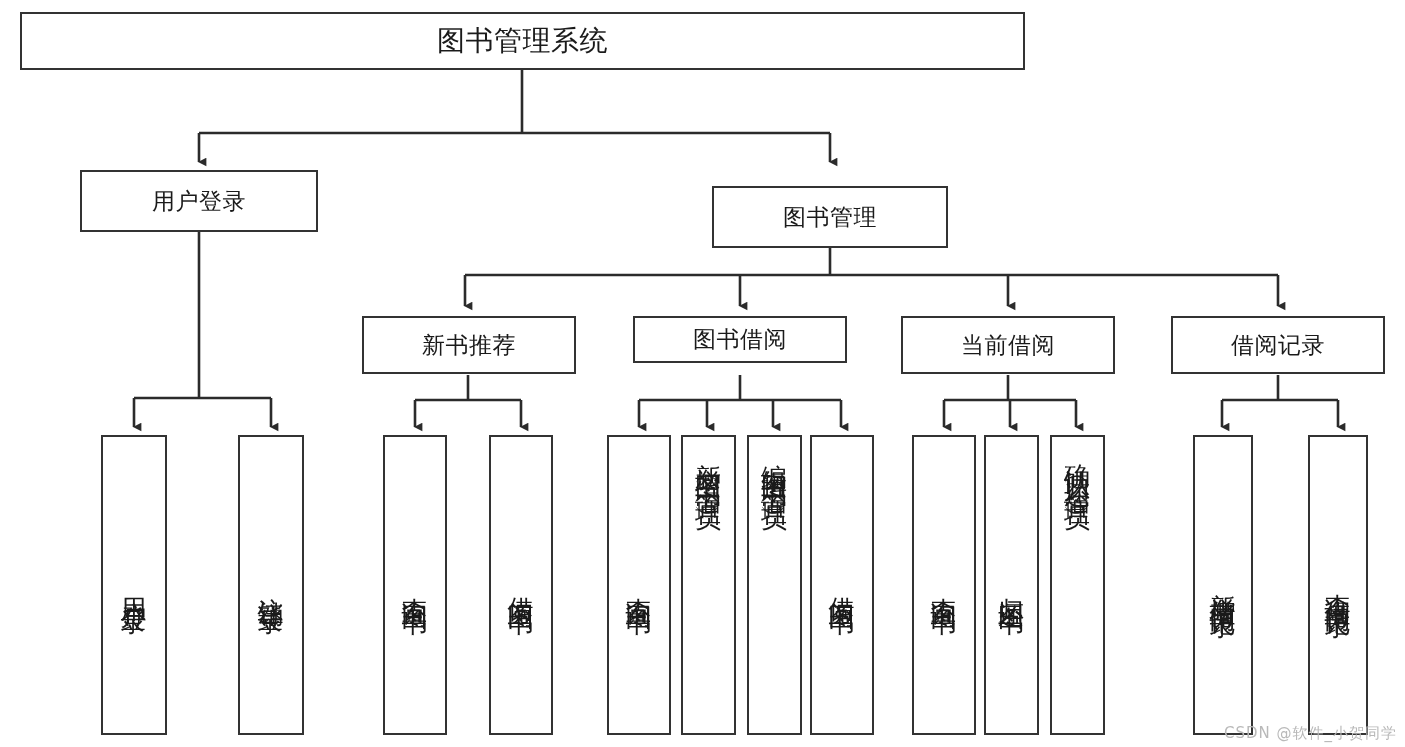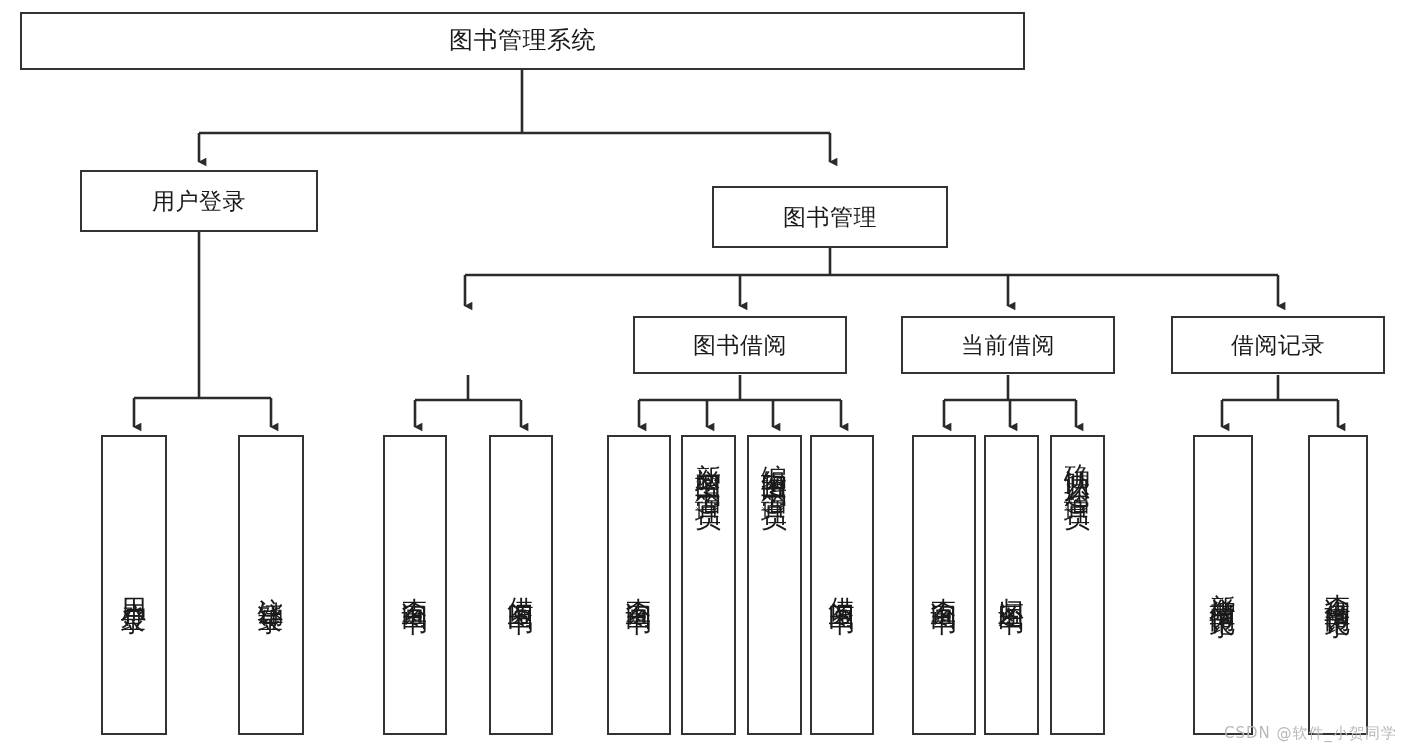--- a/index.html
+++ b/index.html
@@ -34,21 +34,21 @@
     display: block;
     text-align: center;
     line-height: 1.05;
     letter-spacing: 0.5px;
   }
   
   .h-node .lbl {
     writing-mode: horizontal-tb;
     font-size: 23px;
   }
-  .root .lbl { font-size: 24px; }
+  .root .lbl { font-size: 28px; }
   
   .v-node {
     align-items: flex-start;
     justify-content: center;
     padding-top: 6px;
   }
   .v-node .lbl {
     writing-mode: vertical-rl;
     text-orientation: upright;
     font-size: 26px;
@@ -127,21 +127,24 @@
     <span class="lbl">图书管理系统</span>
   </div>
 
   <div class="node h-node" style="left:80px; top:170px; width:238px; height:62px;">
     <span class="lbl">用户登录</span>
   </div>
   <div class="node h-node" style="left:712px; top:186px; width:236px; height:62px;">
     <span class="lbl">图书管理</span>
   </div>
 
-  <div class="node h-node" style="left:633px; top:316px; width:214px; height:58px;">
+  <div class="node h-node" style="left:362px; top:316px; width:214px; height:58px;">
+    <span class="lbl">新书推荐</span>
+  </div>
+  <div class="node h-node" style="left:633px; top:316px; width:214px; height:47px;">
     <span class="lbl">图书借阅</span>
   </div>
   <div class="node h-node" style="left:901px; top:316px; width:214px; height:58px;">
     <span class="lbl">当前借阅</span>
   </div>
   <div class="node h-node" style="left:1171px; top:316px; width:214px; height:58px;">
     <span class="lbl">借阅记录</span>
   </div>
 
   <div class="node v-node centered" style="left:101px; top:435px; width:66px; height:300px;">

